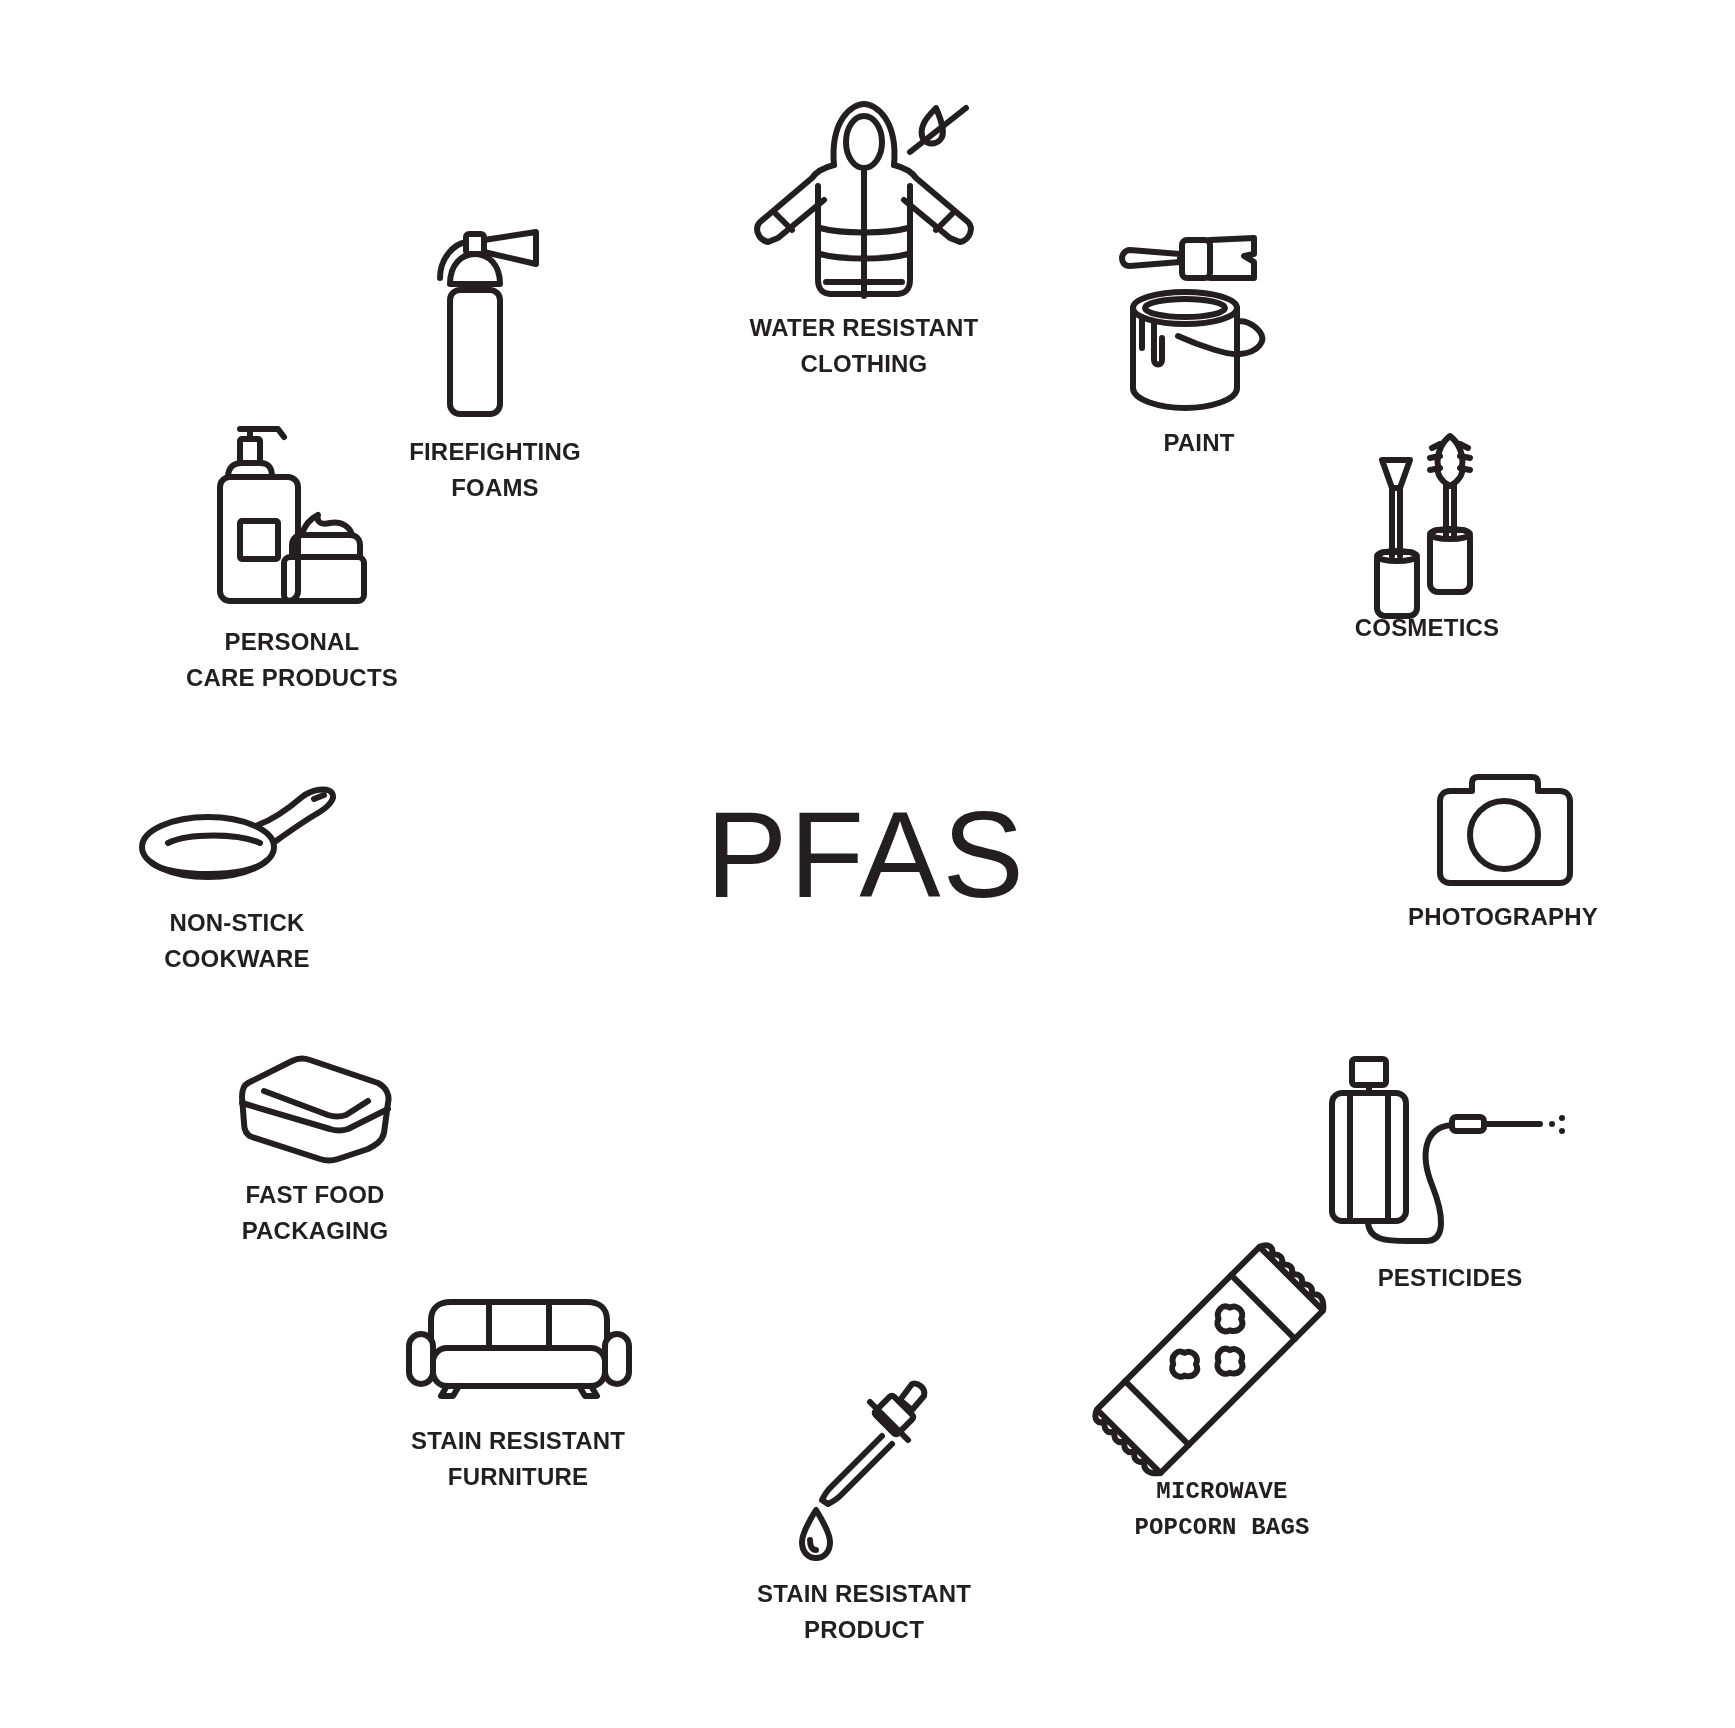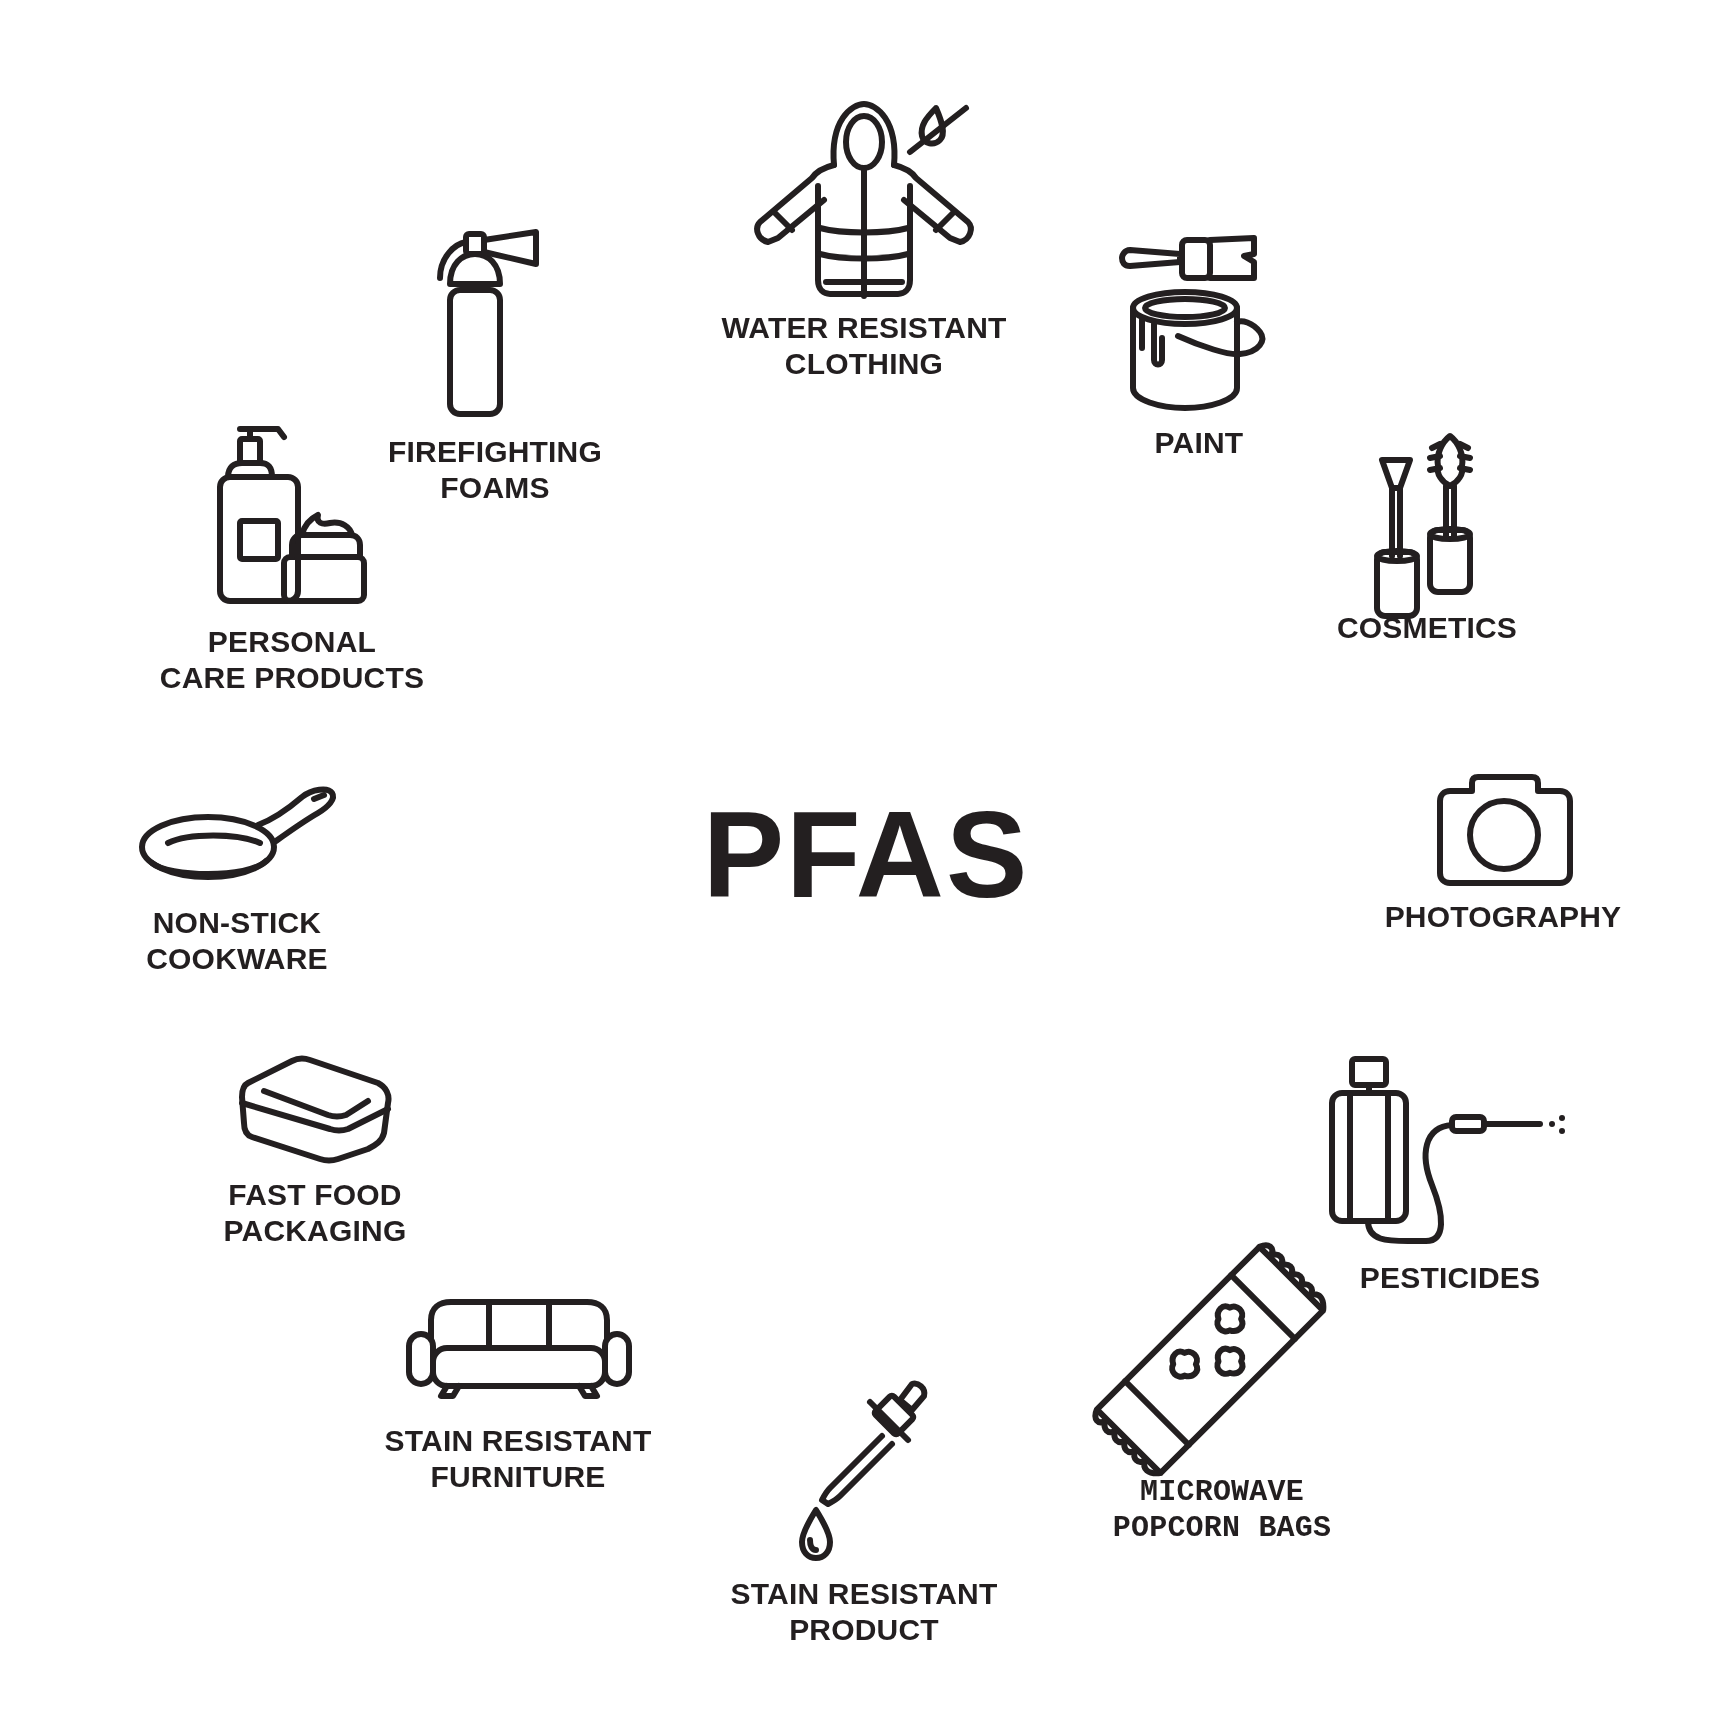--- a/index.html
+++ b/index.html
@@ -2,24 +2,24 @@
 <html><head>
 <meta charset="utf-8">
 <style>
   html, body { margin:0; padding:0; background:#ffffff; }
   body { width:1735px; height:1728px; position:relative; overflow:hidden;
          font-family:"Liberation Sans", "DejaVu Sans", sans-serif; color:#231f20; }
   .icon { position:absolute; }
   .icon svg { width:100%; height:100%; overflow:visible; }
   .icon svg * { fill:none; stroke:#231f20; stroke-width:6; stroke-linecap:round; stroke-linejoin:round; }
   .label { position:absolute; transform:translateX(-50%); white-space:nowrap; text-align:center;
-           font-weight:700; font-size:30px; line-height:36px; letter-spacing:0.2px; color:#231f20; }
+           font-weight:700; font-size:24px; line-height:36px; letter-spacing:0.2px; color:#231f20; }
   .label span { display:block; }
   .title { position:absolute; left:866px; top:790px; transform:translateX(-50%);
-           font-weight:700; font-size:122px; line-height:130px; letter-spacing:2px; color:#231f20; }
+           font-weight:400; font-size:122px; line-height:130px; letter-spacing:2px; color:#231f20; }
   .dot { fill:#231f20 !important; stroke:none !important; }
 </style>
 </head>
 <body>
 
 <div class="title">PFAS</div>
 
 <div class="icon" style="left:752px;top:100px;width:225px;height:200px;">
   <svg viewBox="0 0 225 200">
     <path d="M82 65 C78 20 100 4 112 4 C124 4 146 20 142 65"></path>

